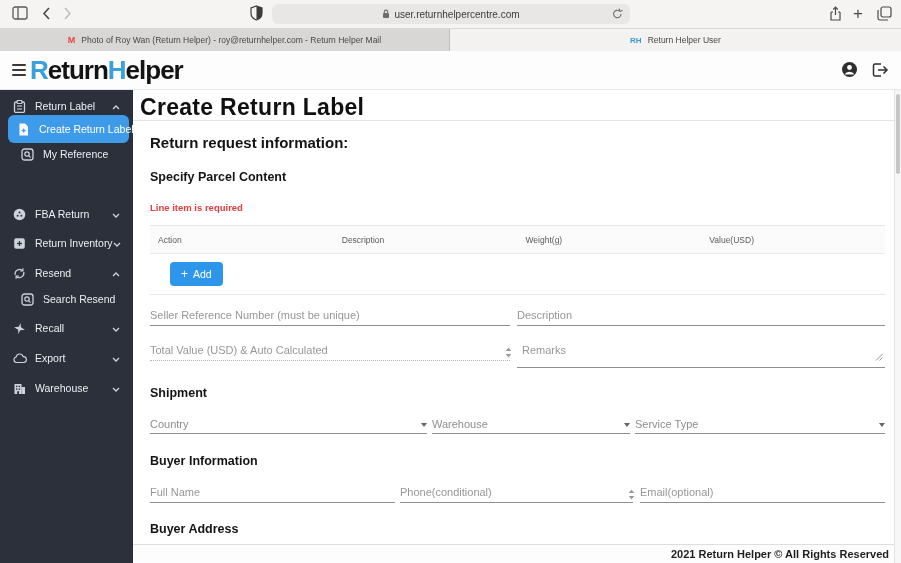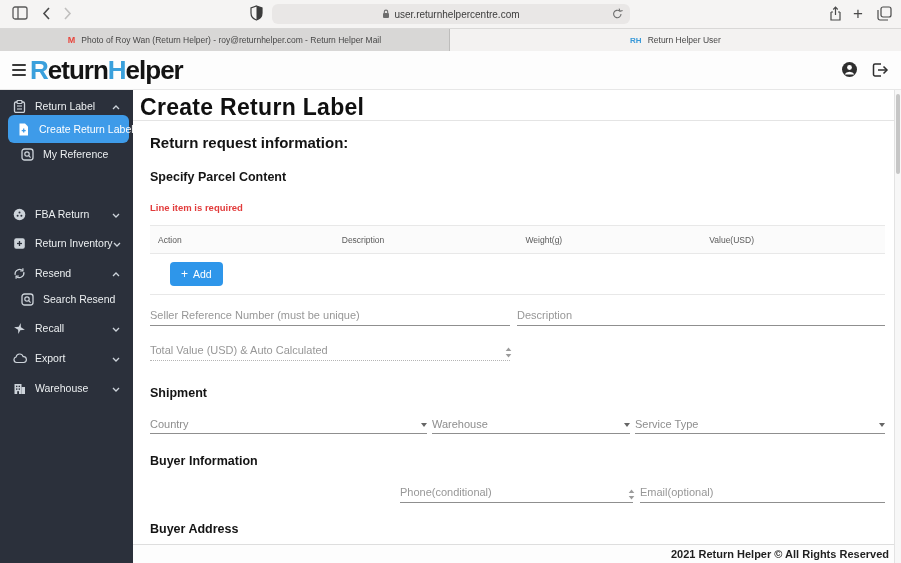--- a/index.html
+++ b/index.html
@@ -340,36 +340,49 @@
 
     <div class="u-field disabled" style="left:17px;top:250px;width:360px;">
       <input type="text" disabled="" placeholder="Total Value (USD) &amp; Auto Calculated" style="">
       <span class="spinner">
         <svg width="7" height="11" viewBox="0 0 7 11">
             <polygon points="3.5,0.5 6.3,4 0.7,4" fill="#9b9b9b"></polygon>
             <polygon points="3.5,10.5 6.3,7 0.7,7" fill="#9b9b9b"></polygon>
           </svg>
       </span>
     </div>
+    <div class="remarks-wrap">
+      <span class="remarks-label">Remarks</span>
+      <span class="resize-grip">
+        <svg width="8" height="8" viewBox="0 0 8 8">
+            <line x1="1" y1="7.5" x2="7.5" y2="1" stroke="#9b9b9b" stroke-width="1"></line>
+            <line x1="4.5" y1="7.5" x2="7.5" y2="4.5" stroke="#9b9b9b" stroke-width="1"></line>
+          </svg>
+      </span>
+      <span class="remarks-line"></span>
+    </div>
 
     <div class="sec-sub" style="left:17px;top:296px;">Shipment</div>
     <div class="select-field" style="left:17px;top:324px;width:277px;">
       <span class="slabel">Country</span>
       <span class="caret"></span>
     </div>
     <div class="select-field" style="left:299px;top:324px;width:198px;">
       <span class="slabel">Warehouse</span>
       <span class="caret"></span>
     </div>
     <div class="select-field" style="left:502px;top:324px;width:250px;align-items:flex-end;">
       <span class="slabel">Service Type</span>
       <span class="caret"></span>
     </div>
 
     <div class="sec-sub" style="left:17px;top:364px;">Buyer Information</div>
+    <div class="u-field" style="left:17px;top:392px;width:245px;">
+      <input type="text" placeholder="Full Name" style="">
+    </div>
     <div class="u-field" style="left:267px;top:392px;width:233px;">
       <input type="text" placeholder="Phone(conditional)" style="">
       <span class="spinner">
         <svg width="7" height="11" viewBox="0 0 7 11">
             <polygon points="3.5,0.5 6.3,4 0.7,4" fill="#9b9b9b"></polygon>
             <polygon points="3.5,10.5 6.3,7 0.7,7" fill="#9b9b9b"></polygon>
           </svg>
       </span>
     </div>
     <div class="u-field" style="left:507px;top:392px;width:245px;">

